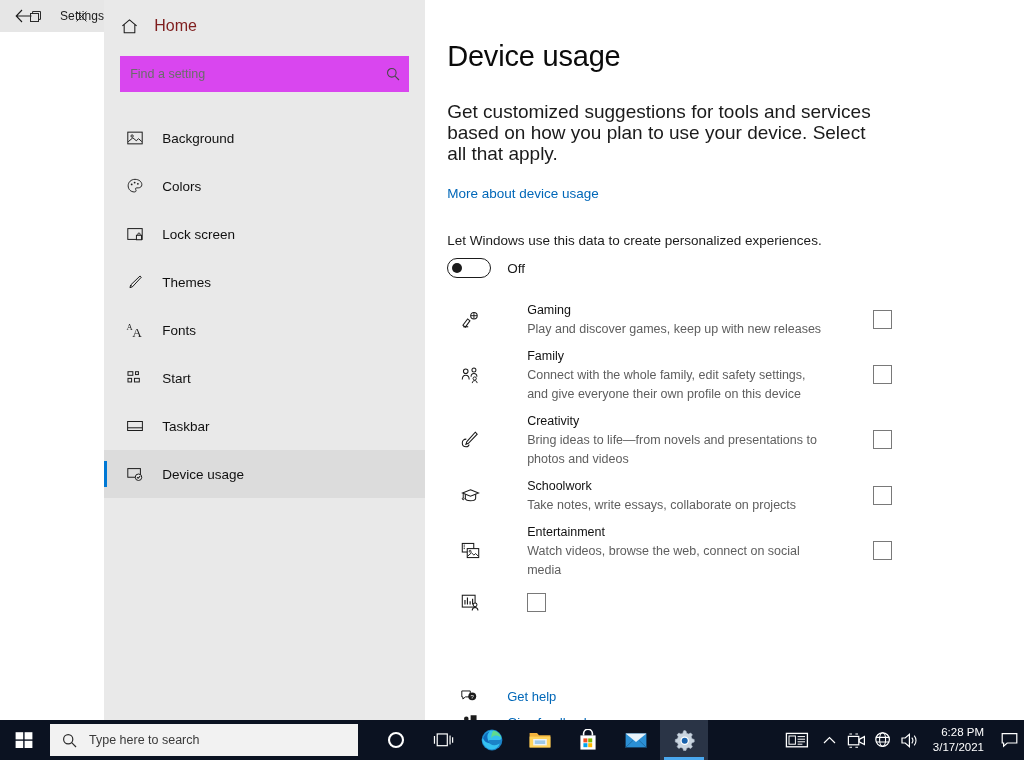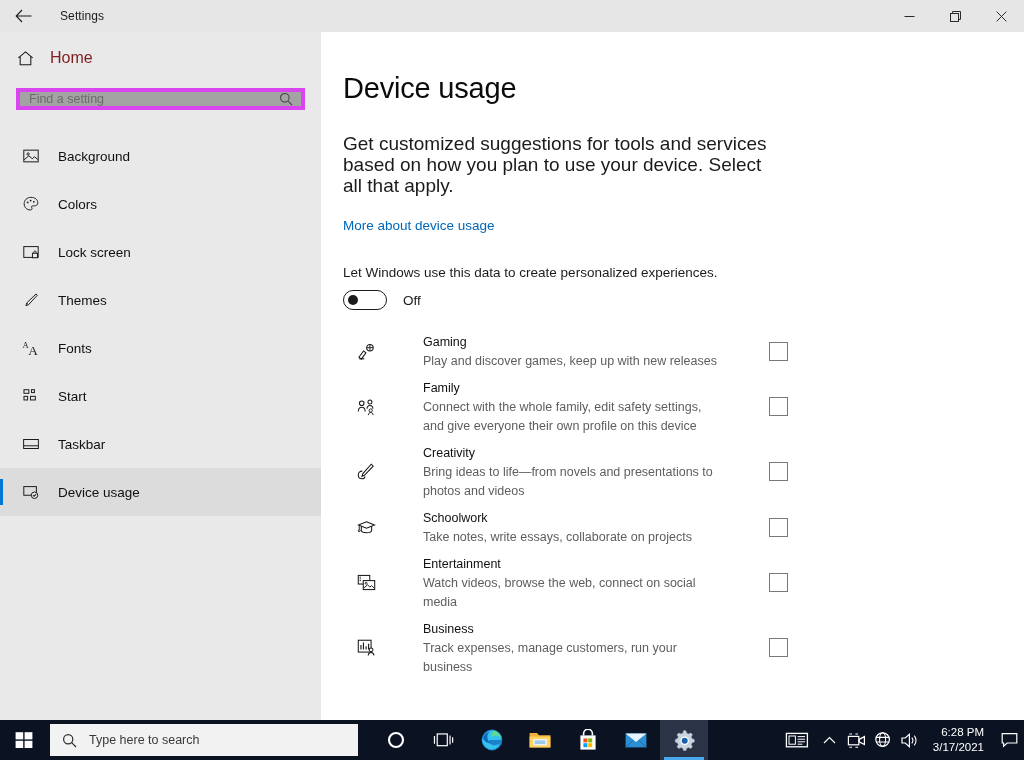--- a/index.html
+++ b/index.html
@@ -10,21 +10,21 @@
     background: #ffffff;
   }
 
   #app { position: relative; width: 1024px; height: 768px; }
 
   
   .settings-window {
     position: absolute; left: 0; top: 0;
     width: 1024px; height: 728px;
     background: #ffffff;
-    display: flex; flex-direction: column;
+    display: flex; flex-direction: row;
   }
 
   
   .titlebar {
     height: 32px; flex: 0 0 32px;
     background: #e6e6e6;
     display: flex; align-items: center;
     position: relative;
   }
   .back-btn {
@@ -60,23 +60,23 @@
   .home-row {
     display: flex; align-items: center;
     height: 40px; padding-left: 16px; margin-bottom: 10px;
   }
   .home-row .ic { width: 30px; color: #1b1b1b; display:flex; align-items:center; }
   .home-row .lbl { font-size: 16px; color: #7f1d1d; margin-left: 4px; }
 
   .search-wrap { padding: 0 16px; margin-bottom: 22px; }
   .search-box {
     position: relative;
-    height: 22px;
-    background: #a3a3a3;
-    border: 4px solid #d946ef;
+    height: 36px;
+    background: #d946ef;
+    border: 1px solid #d946ef;
     display: flex; align-items: center;
   }
   .search-box input {
     flex: 1; border: 0; outline: 0; background: transparent;
     font-family: "Liberation Sans", sans-serif;
     font-size: 12.5px; color: #1b1b1b;
     padding: 0 26px 0 9px; height: 100%;
   }
   .search-box input::placeholder { color: #6b6b6b; }
   .search-ic {
@@ -479,24 +479,20 @@
 
           <div class="option-row">
             <span class="opt-ic">
               <svg width="21" height="21" viewBox="0 0 22 22" fill="none">
                 <rect x="2.4" y="3.4" width="13.4" height="12.4" stroke="#1b1b1b" stroke-width="1.1"></rect>
                 <path d="M5.2 13.2 V8.4 M7.8 13.2 V5.8 M10.6 13.2 V9.8 M13.2 13.2 V7" stroke="#1b1b1b" stroke-width="1.2"></path>
                 <circle cx="15.8" cy="13.4" r="2" fill="#ffffff" stroke="#1b1b1b" stroke-width="1.05"></circle>
                 <path d="M12.8 19.4 C12.8 17.2 14.2 16.2 15.8 16.2 C17.4 16.2 18.8 17.2 18.8 19.4" stroke="#1b1b1b" stroke-width="1.05" fill="none"></path>
               </svg>
             </span>
-            <span class="opt-text">
-              <span class="opt-title">Business</span><br>
-              <span class="opt-desc">Track expenses, manage customers, run your business</span>
-            </span>
             <span class="cbx"></span>
           </div>
 
         </div>
 
         <div class="footer-links">
           <div class="flink">
             <span class="ic">
               <svg width="18" height="18" viewBox="0 0 20 20" fill="none">
                 <path d="M2 4.4 H11.4 V11 H6 L3.2 13.4 V11 H2 Z" stroke="#1b1b1b" stroke-width="1.1" fill="none"></path>

